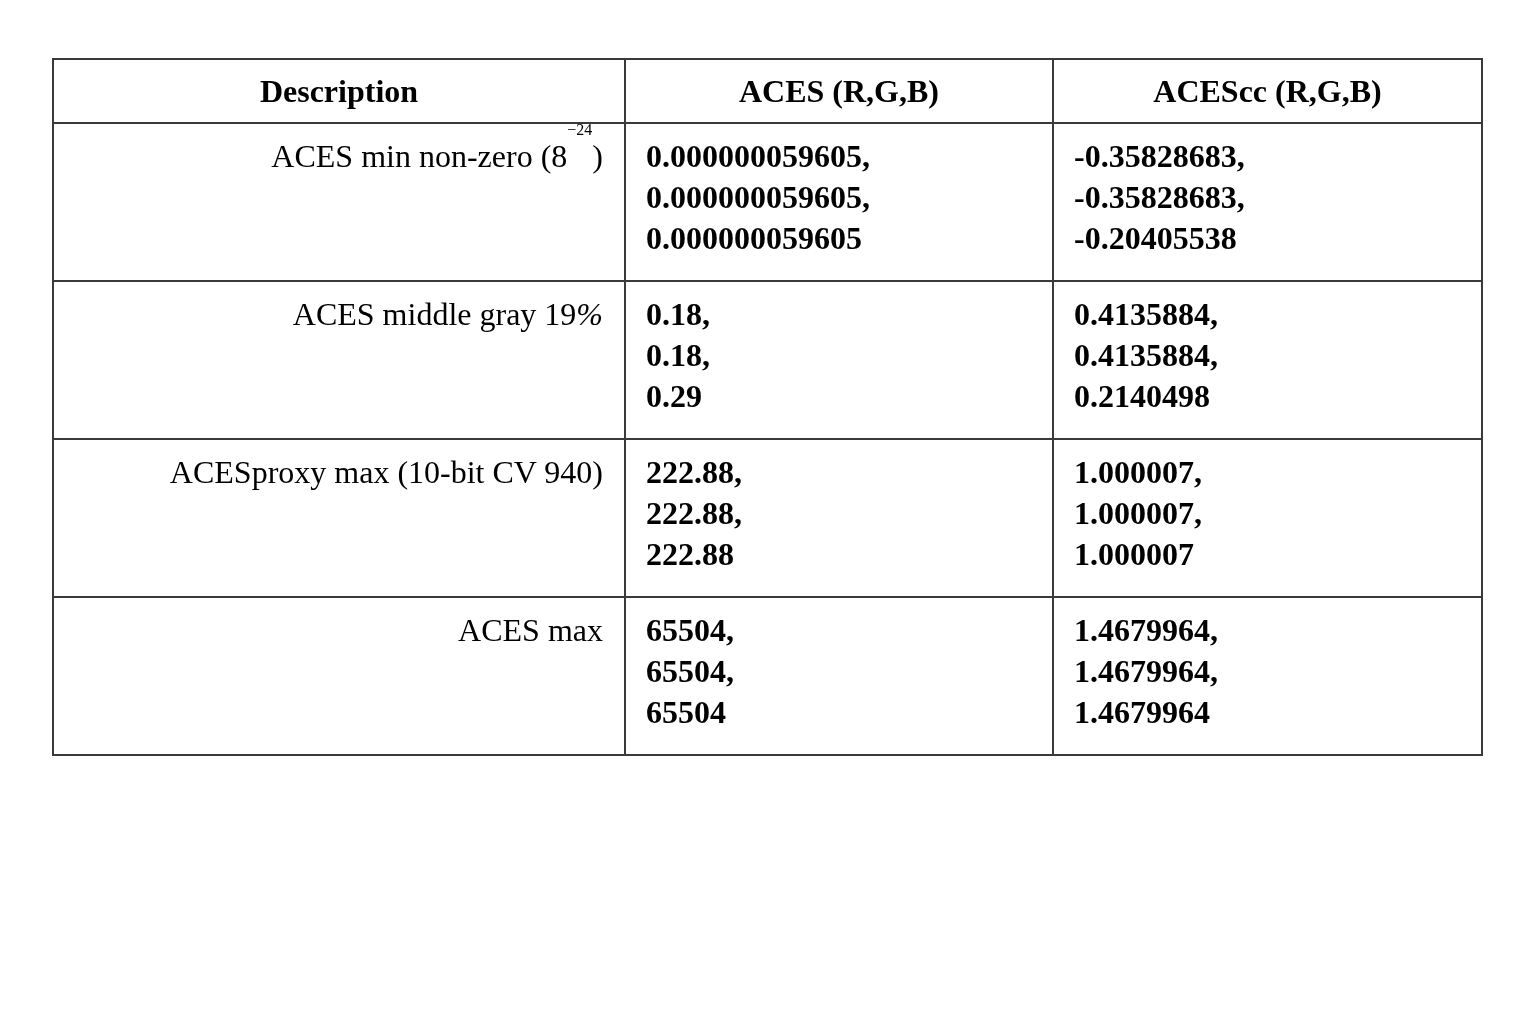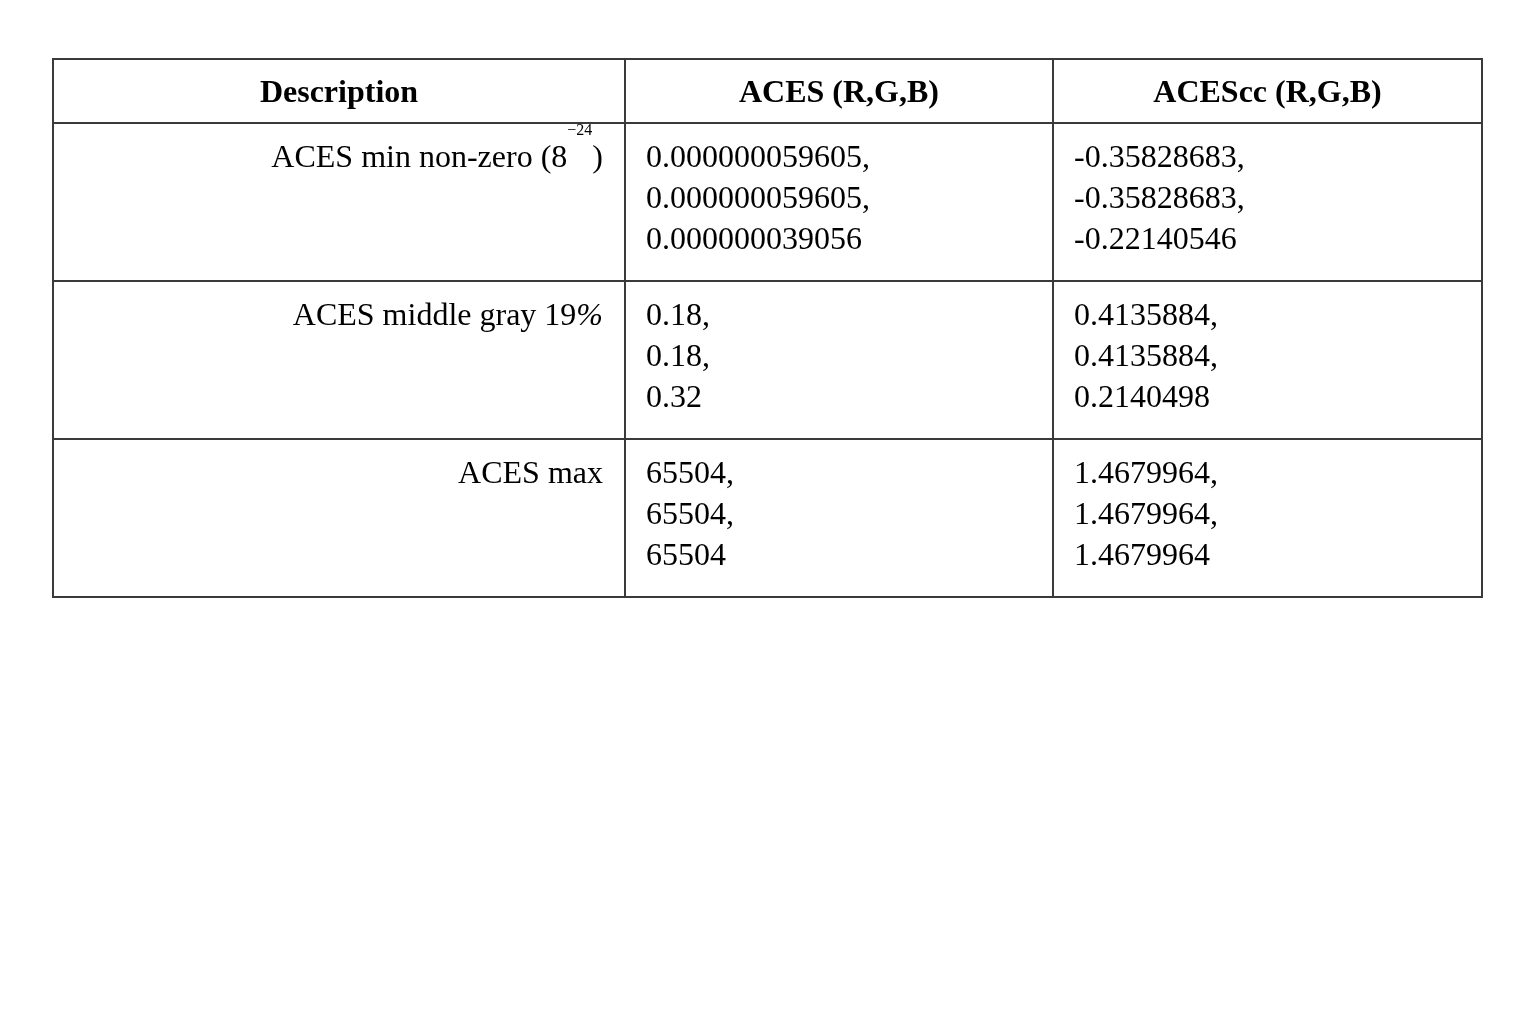--- a/index.html
+++ b/index.html
@@ -54,20 +54,21 @@
     height: 144px;
   }
   td.desc {
     text-align: right;
     padding: 12px 21px 0 10px !important;
     white-space: nowrap;
   }
   td.val {
     text-align: left;
     padding: 12px 10px 0 20px !important;
+    font-weight: bold;
   }
   .line { display: block; white-space: nowrap; }
   sup.exp {
     font-size: 16px;
     vertical-align: top;
     position: relative;
     top: -6px;
     line-height: 0;
   }
   .pct { font-style: italic; }
@@ -92,45 +93,58 @@
         <th>ACEScc (R,G,B)</th>
       </tr>
     </thead>
     <tbody>
 
       <tr>
         <td class="desc"><span>ACES min non-zero (8</span><sup class="exp">−24</sup><span>)</span></td>
         <td class="val">
           <span class="line">0.000000059605,</span>
           <span class="line">0.000000059605,</span>
-          <span class="line">0.000000039056</span>
+          <span class="line">0.000000059605</span>
         </td>
         <td class="val">
           <span class="line">-0.35828683,</span>
           <span class="line">-0.35828683,</span>
-          <span class="line">-0.22140546</span>
+          <span class="line">-0.20405538</span>
         </td>
       </tr>
 
 
 
       <tr>
         <td class="desc"><span>ACES middle gray 19</span><span class="pct">%</span></td>
         <td class="val">
           <span class="line">0.18,</span>
           <span class="line">0.18,</span>
-          <span class="line">0.32</span>
+          <span class="line">0.29</span>
         </td>
         <td class="val">
           <span class="line">0.4135884,</span>
           <span class="line">0.4135884,</span>
           <span class="line">0.2140498</span>
         </td>
       </tr>
 
+      <tr>
+        <td class="desc">ACESproxy max (10-bit CV 940)</td>
+        <td class="val">
+          <span class="line">222.88,</span>
+          <span class="line">222.88,</span>
+          <span class="line">222.88</span>
+        </td>
+        <td class="val">
+          <span class="line">1.000007,</span>
+          <span class="line">1.000007,</span>
+          <span class="line">1.000007</span>
+        </td>
+      </tr>
 
       <tr>
         <td class="desc">ACES max</td>
         <td class="val">
           <span class="line">65504,</span>
           <span class="line">65504,</span>
           <span class="line">65504</span>
         </td>
         <td class="val">
           <span class="line">1.4679964,</span>

